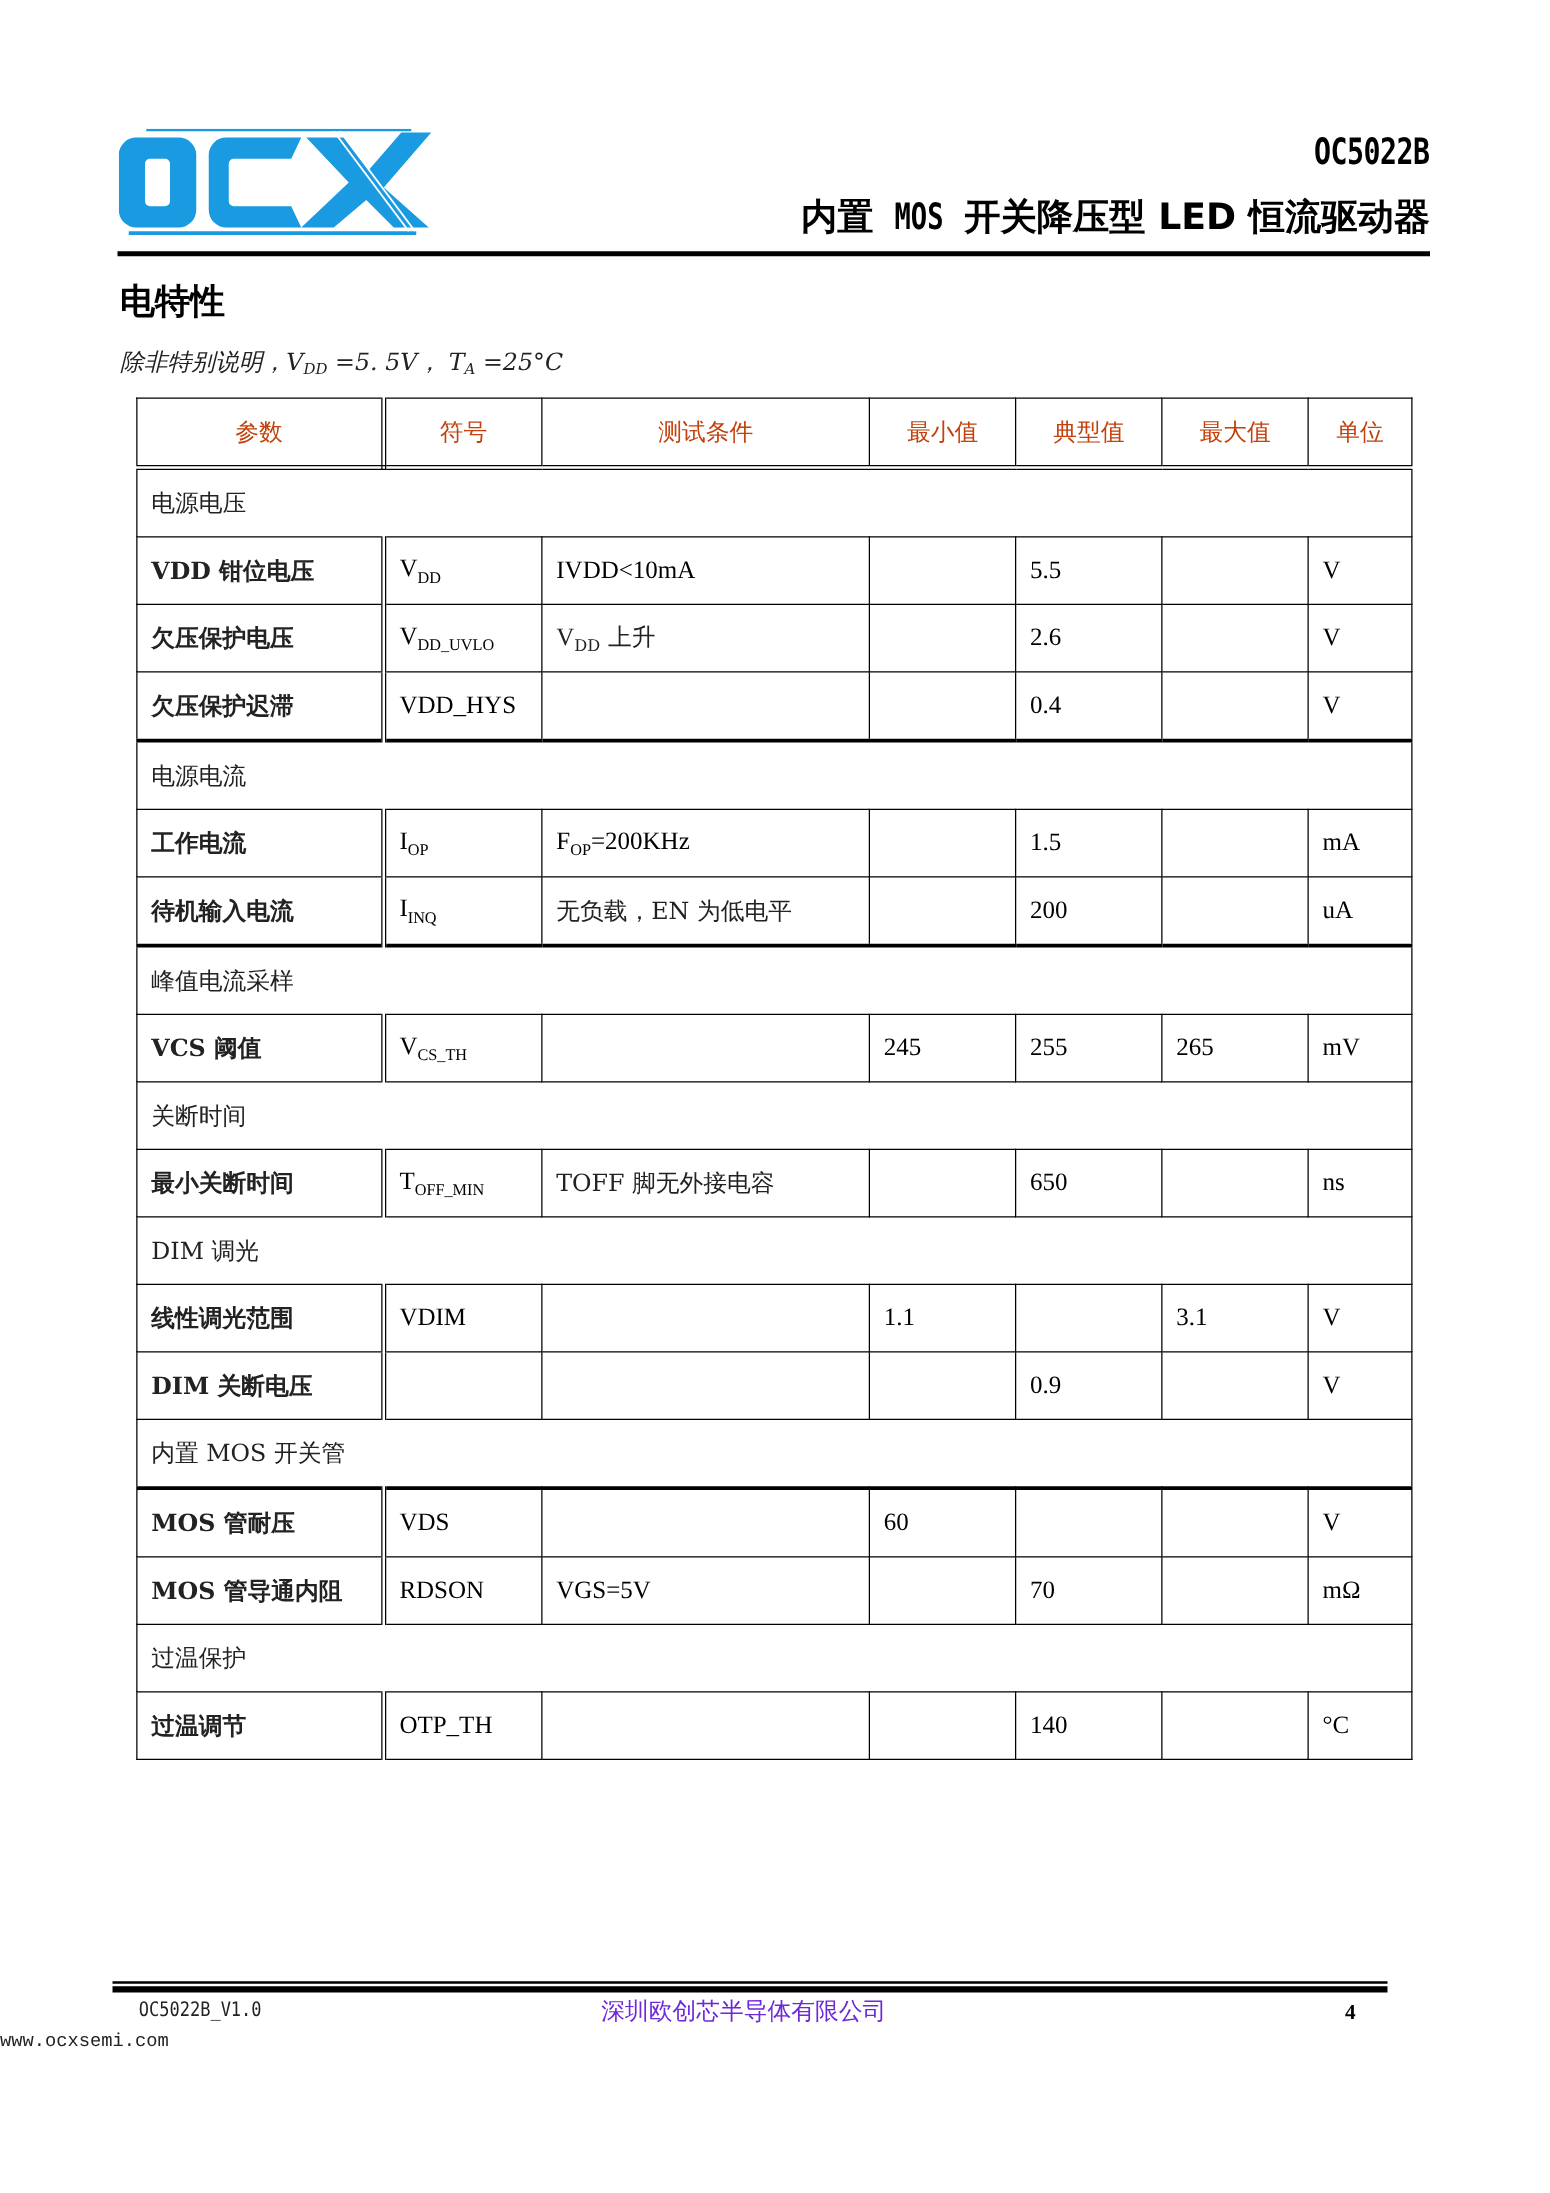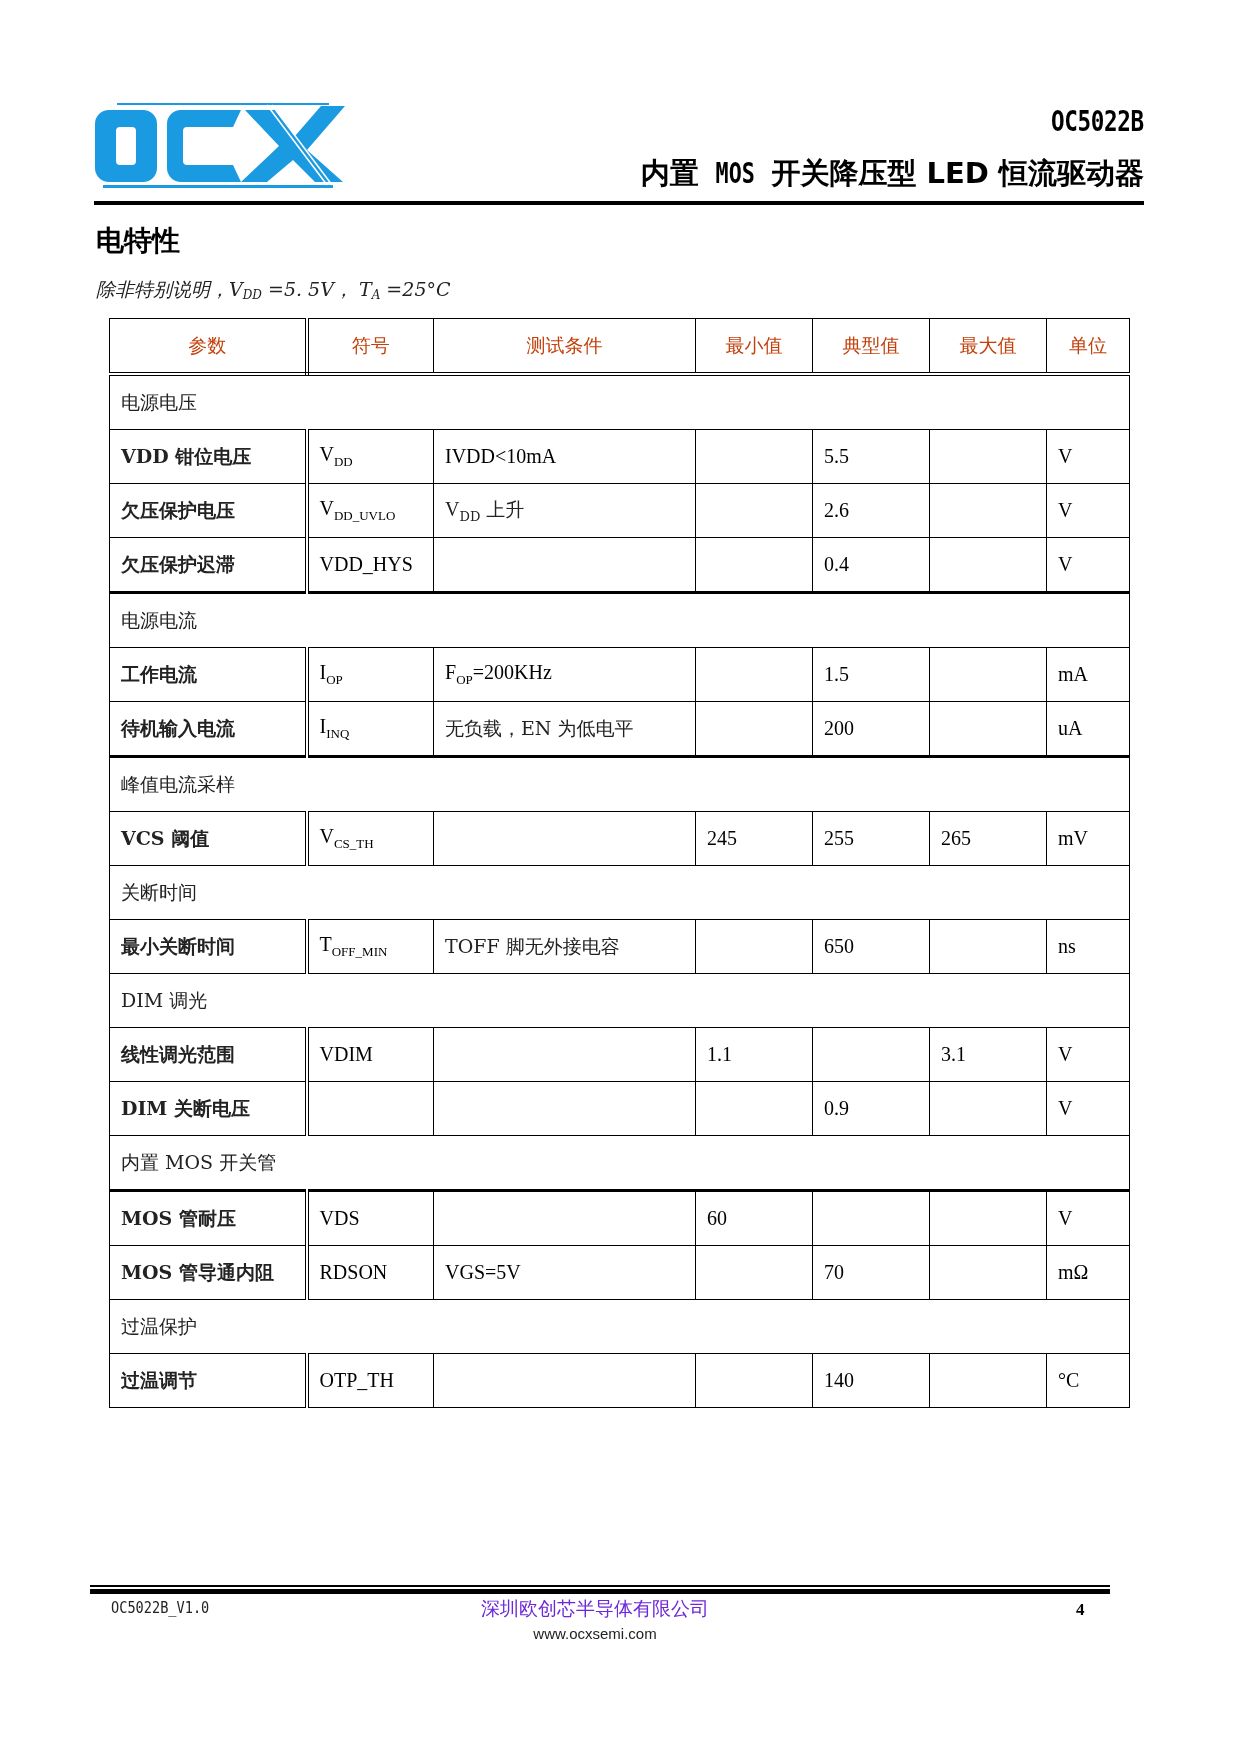--- a/index.html
+++ b/index.html
@@ -22,21 +22,21 @@
   table.spec th.c0 { border-right: 4px double #000; }
   table.spec td.cjk { font-family: "DejaVu Serif", serif; font-size: 19px; color: #222; }
   table.spec tr.group td { font-family: "DejaVu Serif", serif; font-size: 19px; color: #222; padding-left: 11px; }
   table.spec tr.thick-bottom td { border-bottom: 3px solid #000; }
   table.spec sub { font-size: 13px; vertical-align: -5px; }
 
   .footer-rule-thin { left: 90px; top: 1585px; width: 1020px; height: 2px; background: #000; }
   .footer-rule-thick { left: 90px; top: 1589px; width: 1020px; height: 5px; background: #000; }
   .footer-left { left: 111px; top: 1598px; font-family: "DejaVu Sans Mono", monospace; font-size: 16px; color: #222; transform: scaleX(0.85); transform-origin: left center; }
   .footer-center { left: 0; width: 1190px; top: 1596px; text-align: center; font-family: "DejaVu Serif", serif; font-size: 19px; color: #6d28d9; }
-  .footer-url { left: 0; width: 1190px; top: 1625px; text-align: center; font-family: Liberation Sans, sans-serif; font-size: 15px; color: #222; }
+  .footer-url { left: 0; width: 1190px; top: 1625px; text-align: left; font-family: Liberation Mono, monospace; font-size: 15px; color: #222; }
   .footer-page { left: 1076px; top: 1600px; font-family: "Liberation Serif", serif; font-weight: bold; font-size: 17px; }
 </style>
 </head>
 <body>
 
 <div class="abs logo">
   <svg width="252" height="86" viewBox="0 0 252 86">
 
     <rect x="22" y="0" width="212" height="2" fill="#1a9ae0"></rect>
     <rect x="8" y="82" width="230" height="3" fill="#1a9ae0"></rect>

